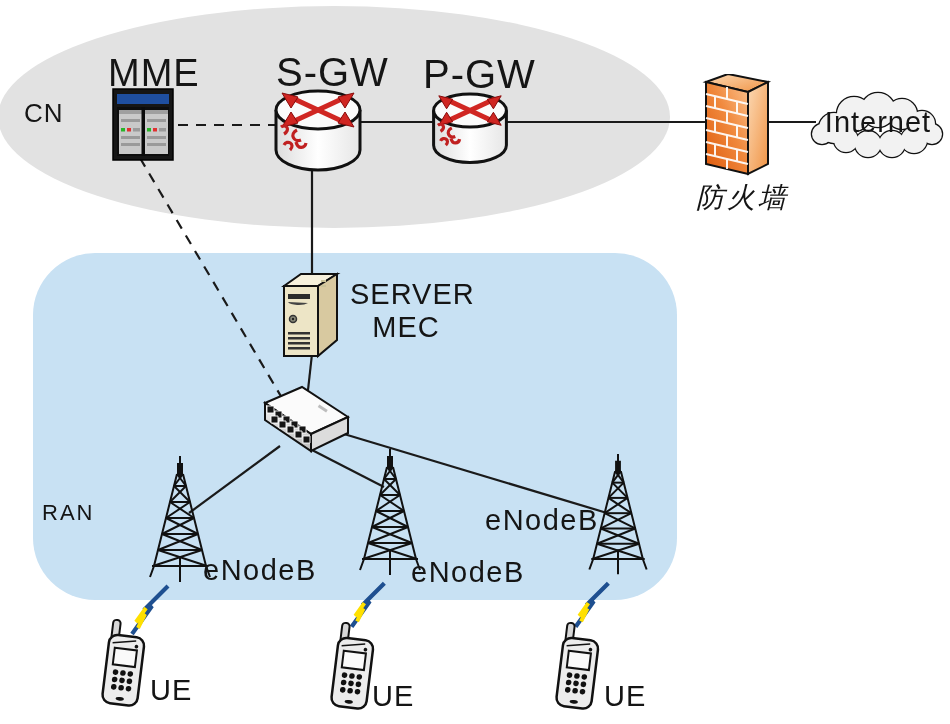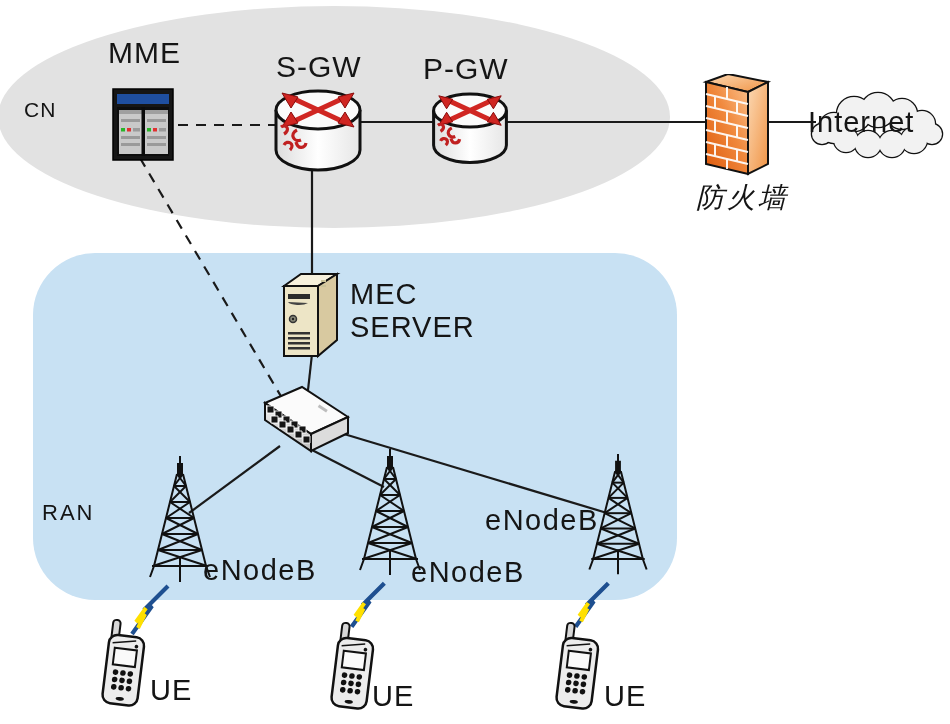--- a/index.html
+++ b/index.html
@@ -7,21 +7,21 @@
     position:relative;width:950px;height:724px;background:#ffffff;overflow:hidden;
     font-family:"Liberation Sans", sans-serif;color:#151515;
   }
   .region{position:absolute;z-index:0;}
   #cn-region{left:-2px;top:6px;width:672px;height:222px;border-radius:50%;background:#e2e2e2;}
   #ran-region{left:33px;top:253px;width:644px;height:347px;border-radius:62px;background:#c8e1f3;}
   #links{position:absolute;left:0;top:0;z-index:1;}
   .icon{position:absolute;z-index:2;line-height:0;}
   .label{position:absolute;z-index:3;font-size:29px;letter-spacing:1px;white-space:nowrap;}
   .label.zh{font-size:28px;letter-spacing:3px;font-style:italic;}
-  .label.center{text-align:left;}
+  .label.center{text-align:center;}
   #mec-label{left:350px;top:278px;width:112px;line-height:33px;letter-spacing:1px;}
   #internet-label{left:808px;top:106px;width:140px;}
   line,polyline,path,ellipse,circle,rect,polygon{vector-effect:non-scaling-stroke;}
 </style>
 </head>
 <body>
 
 <div id="canvas">
 
   <div id="cn-region" class="region"></div>
@@ -318,29 +318,29 @@
     <svg width="52" height="94" viewBox="0 0 56 96">
         <use href="#sym-phone"></use>
       </svg>
   </div>
   <div class="icon" style="left:553px;top:620px">
     <svg width="52" height="94" viewBox="0 0 56 96">
         <use href="#sym-phone"></use>
       </svg>
   </div>
 
-  <div class="label" style="left:24px;top:98px;font-size:21px">CN</div>
-  <div class="label" style="left:108px;top:36px;font-size:30px">MME</div>
-  <div class="label" style="left:276px;top:50px;font-size:30px">S-GW</div>
-  <div class="label" style="left:423px;top:52px;font-size:30px">P-GW</div>
+  <div class="label" style="left:24px;top:98px;font-size:26px">CN</div>
+  <div class="label" style="left:108px;top:52px;font-size:38px">MME</div>
+  <div class="label" style="left:276px;top:50px;font-size:40px">S-GW</div>
+  <div class="label" style="left:423px;top:52px;font-size:40px">P-GW</div>
   <div class="label zh" style="left:696px;top:179px">防火墙</div>
   <div class="label center" id="internet-label">Internet</div>
   <div class="label center" id="mec-label">
+    <div>SERVER</div>
     <div>MEC</div>
-    <div>SERVER</div>
   </div>
   <div class="label" style="left:42px;top:500px;font-size:22px;letter-spacing:2px">RAN</div>
   <div class="label" style="left:203px;top:554px;letter-spacing:1.5px">eNodeB</div>
   <div class="label" style="left:411px;top:556px;letter-spacing:1.5px">eNodeB</div>
   <div class="label" style="left:485px;top:504px;letter-spacing:1.5px">eNodeB</div>
   <div class="label" style="left:150px;top:674px">UE</div>
   <div class="label" style="left:372px;top:680px">UE</div>
   <div class="label" style="left:604px;top:680px">UE</div>
 
 </div>

